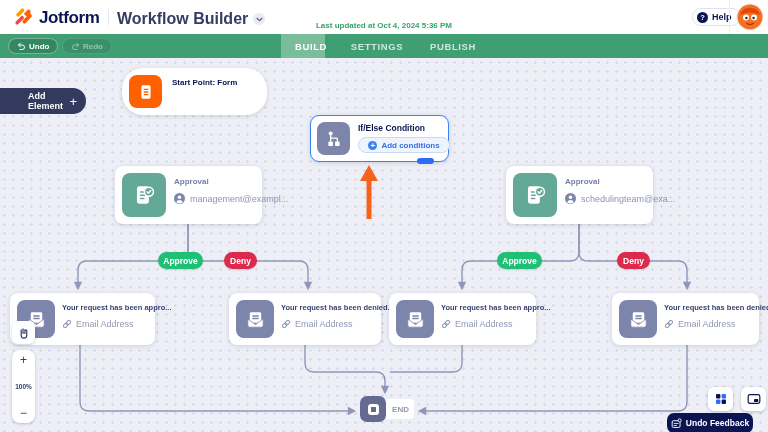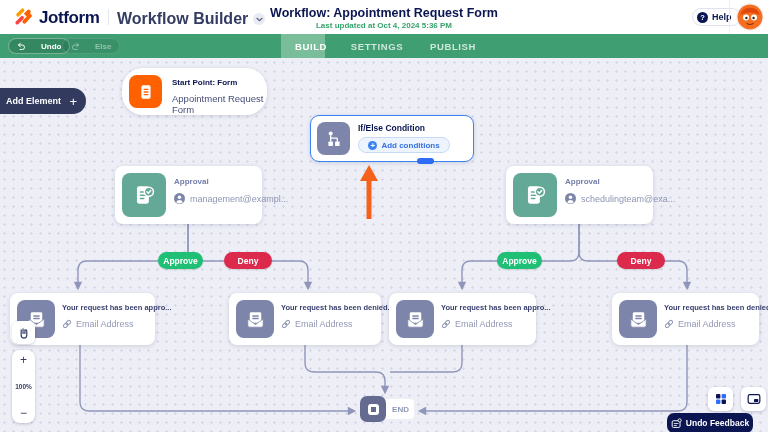--- a/index.html
+++ b/index.html
@@ -21,77 +21,77 @@
   .help-btn { left:692px; top:8px; height:18px; padding:0 8px 0 4px; border:1px solid #dfe2ee; border-radius:999px;
               background:#fff; display:flex; align-items:center; gap:4px; cursor:pointer; }
   .q-circle { width:11px; height:11px; border-radius:50%; background:#0a1551; color:#fff; font-size:7.5px; font-weight:800;
               display:flex; align-items:center; justify-content:center; }
   .help-label { font-size:9px; font-weight:700; color:#0a1551; }
   .vdiv2 { left:729px; top:0; width:1px; height:34px; background:#eceef4; }
   .avatar { left:736px; top:3px; width:28px; height:28px; border-radius:50%; overflow:hidden; cursor:pointer; }
 
   
   .toolbar { left:0; top:34px; width:768px; height:24px; background:#3f9e72; z-index:29; }
-  .tb-btn { top:4px; height:16px; border-radius:999px; display:flex; align-items:center; gap:15px; padding:0 8px;
+  .tb-btn { top:4px; height:16px; border-radius:999px; display:flex; align-items:center; gap:3px; padding:0 8px;
             font-size:8px; font-weight:700; cursor:pointer; }
   .tb-undo { left:8px; background:rgba(0,40,25,.18); border:1px solid rgba(255,255,255,.35); color:#fff; }
   .tb-redo { left:62px; background:rgba(0,40,25,.10); border:1px solid rgba(255,255,255,.12); color:rgba(255,255,255,.45); }
   .tab { top:0; height:24px; display:flex; align-items:center; justify-content:center;
          font-size:9.5px; font-weight:700; letter-spacing:.6px; color:#cfe7db; cursor:pointer; }
   .tab.active { background:#79bd9a; color:#fff;padding-left:16px; }
 
   
   .canvas { left:0; top:58px; width:768px; height:374px; background:#edeef6;
             background-image:radial-gradient(#d7d9e8 1px, transparent 1.2px); background-size:9px 9px; }
   .wires { left:0; top:0; }
 
   .card { position:absolute; background:#fff; border-radius:8px; box-shadow:0 1px 4px rgba(40,50,90,.16); cursor:pointer; }
   .node-icon { position:absolute; border-radius:8px; display:flex; align-items:center; justify-content:center; }
 
   .start-node { left:122px; top:10px; width:145px; height:47px;border-radius:21px; }
   .start-node .node-icon { left:7px; top:7px; width:33px; height:33px; background:#ff6100; }
   .start-type { position:absolute; left:50px; top:10px; font-size:8px; font-weight:800; color:#0a1551; }
   .start-title { position:absolute; left:50px; top:25px; font-size:9.5px; color:#454d78; }
 
-  .cond-node { left:310px; top:57px; width:164px; height:47px; border:1.6px solid #3b82f6; border-radius:9px; }
+  .cond-node { left:310px; top:57px; width:139px; height:47px; border:1.6px solid #3b82f6; border-radius:9px; }
   .cond-node .node-icon { left:6px; top:6px; width:33px; height:33px; background:#7d85aa; }
   .cond-title { position:absolute; left:47px; top:7px; font-size:8.5px; font-weight:800; color:#0a1551; }
   .cond-btn { position:absolute; left:47px; top:21px; width:92px; height:16px; border:1px solid #c6d9f7; border-radius:999px;
               background:#eef4fe; display:flex; align-items:center; justify-content:center; gap:4px; cursor:pointer; }
   .cond-btn-label { font-size:8px; font-weight:800; color:#3570de; }
   .plus-circle { width:9px; height:9px; border-radius:50%; background:#3b82f6; color:#fff; font-size:8px; line-height:9px;
                  font-weight:700; display:flex; align-items:center; justify-content:center; }
   .blue-dash { left:417px; top:100px; width:17px; height:6px; border-radius:3px; background:#2f6cf6; cursor:grab; }
 
   .appr-node { top:108px; width:147px; height:58px; }
   .appr-node .node-icon { left:7px; top:7px; width:44px; height:44px; background:#64a897; }
   .appr-title { position:absolute; left:59px; top:11px; font-size:8px; font-weight:700; color:#737ea9; }
   .appr-row { position:absolute; left:59px; top:27px; display:flex; align-items:center; gap:5px; }
   .appr-assignee { font-size:9px; color:#8f95b2; }
 
   .pill { position:absolute; height:17px; border-radius:999px; color:#fff; font-size:8.5px; font-weight:700;
           display:flex; align-items:center; justify-content:center; cursor:pointer; box-shadow:0 1px 2px rgba(0,0,0,.12); }
   .pill.approve { background:#1fc076; width:45px; }
-  .pill.deny { background:#dc2a4c; width:48px;text-align:center; }
+  .pill.deny { background:#dc2a4c; width:33px;text-align:center; }
 
   .mail-node { top:235px; height:52px; }
   .mail-node .node-icon { left:7px; top:7px; width:38px; height:38px; background:#7d85aa; }
   .mail-title { position:absolute; left:52px; top:10px; font-size:7.5px; font-weight:800; color:#3a4170; white-space:nowrap; }
   .mail-row { position:absolute; left:52px; top:26px; display:flex; align-items:center; gap:4px; }
   .mail-field { font-size:9px; color:#9298b5; }
 
   .end-square { left:360px; top:338px; width:26px; height:26px; border-radius:7px; background:#646a90;
                 display:flex; align-items:center; justify-content:center; cursor:pointer; z-index:5; }
   .end-inner { width:11px; height:11px; border:3px solid #fff; border-radius:3px; }
   .end-label { left:383px; top:341px; width:31px; height:20px; background:#fff; border-radius:4px;
                display:flex; align-items:center; justify-content:center; padding-left:4px;
                font-size:8px; font-weight:700; color:#9298b5; z-index:4; }
 
   .add-el { left:0; top:30px; width:86px; height:26px; background:#323a5e; border-radius:0 13px 13px 0;
-            display:flex; align-items:center; justify-content:space-between; padding:0 9px 0 6px;
+            display:flex; align-items:center; justify-content:space-between; padding:0 9px 0 28px;
             color:#fff; cursor:pointer; z-index:6; }
   .add-el-label { font-size:9px; font-weight:700; }
   .add-el-plus { font-size:13px; font-weight:400; }
 
   .float-btn { background:#fff; border-radius:6px; box-shadow:0 1px 3px rgba(40,50,90,.25);
                display:flex; align-items:center; justify-content:center; cursor:pointer; z-index:10; }
   .hand-btn { left:12px; top:263px; width:23px; height:23px; }
   .zoom-panel { left:12px; top:292px; width:23px; height:73px; background:#fff; border-radius:8px;
                 box-shadow:0 1px 3px rgba(40,50,90,.25); display:flex; flex-direction:column; align-items:center;
                 justify-content:space-between; padding:3px 0; z-index:10; }
@@ -124,21 +124,20 @@
     </div>
     <div class="abs hdiv"></div>
     <div class="abs product">
       <span class="product-label">Workflow Builder</span>
       <span class="chev-circle">
         <svg width="7" height="5" viewBox="0 0 8 6">
             <path d="M1 1.5 L4 4.5 L7 1.5" stroke="#5a6285" stroke-width="1.4" fill="none" stroke-linecap="round"></path>
           </svg>
       </span>
     </div>
-    <div class="abs wf-title">Workflow: Appointment Request Form</div>
     <div class="abs wf-updated">Last updated at Oct 4, 2024 5:36 PM</div>
     <div class="abs help-btn">
       <span class="q-circle">?</span>
       <span class="help-label">Help</span>
     </div>
     <div class="abs vdiv2"></div>
     <div class="abs avatar">
       <svg width="28" height="28" viewBox="0 0 28 28">
         <circle cx="14" cy="14" r="14" fill="#f2f2f7"></circle>
         <circle cx="14" cy="14" r="12.5" fill="#f66e1f"></circle>
@@ -156,21 +155,21 @@
     <div class="abs tb-btn tb-undo">
       <svg width="9" height="9" viewBox="0 0 12 12">
           <path d="M4.5 1.5 L2 4 L4.5 6.5 M2 4 H7 a3 3 0 1 1 0 6 H4" stroke="#fff" stroke-width="1.3" fill="none" stroke-linecap="round" stroke-linejoin="round"></path>
         </svg>
       <span>Undo</span>
     </div>
     <div class="abs tb-btn tb-redo">
       <svg width="9" height="9" viewBox="0 0 12 12">
           <path d="M7.5 1.5 L10 4 L7.5 6.5 M10 4 H5 a3 3 0 1 0 0 6 H8" stroke="rgba(255,255,255,.45)" stroke-width="1.3" fill="none" stroke-linecap="round" stroke-linejoin="round"></path>
         </svg>
-      <span>Else</span>
+      <span>Redo</span>
     </div>
     <div class="abs tab active" style="left:281px; width:44px;">BUILD</div>
     <div class="abs tab" style="left:417px; width:72px;">PUBLISH</div>
     <div class="abs tab" style="left:337px; width:80px;">SETTINGS</div>
   </div>
 
   <div class="abs canvas">
 
     <svg class="abs wires" width="768" height="374">
       <defs>
@@ -198,21 +197,20 @@
     <div class="card start-node">
       <div class="node-icon">
         <svg width="20" height="20" viewBox="0 0 24 24">
           <rect x="6.5" y="4" width="11" height="16" rx="2" fill="#fff"></rect>
           <rect x="9" y="8" width="6" height="1.6" rx=".8" fill="#ff6100"></rect>
           <rect x="9" y="11.2" width="6" height="1.6" rx=".8" fill="#ff6100"></rect>
           <rect x="9" y="14.4" width="6" height="1.6" rx=".8" fill="#ff6100"></rect>
         </svg>
       </div>
       <div class="start-type">Start Point: Form</div>
-      <div class="start-title">Appointment Request Form</div>
     </div>
 
     <div class="card cond-node">
       <div class="node-icon">
         <svg width="20" height="20" viewBox="0 0 24 24">
           <circle cx="8" cy="5.5" r="2.4" fill="#fff"></circle>
           <path d="M8 7.5 V15 M8 11 H16 M16 11 V15" stroke="#fff" stroke-width="1.6" fill="none"></path>
           <rect x="5.3" y="15" width="5.4" height="5.4" rx="1" fill="#fff"></rect>
           <rect x="13.3" y="15" width="5.4" height="5.4" rx="1" fill="#fff"></rect>
         </svg>

